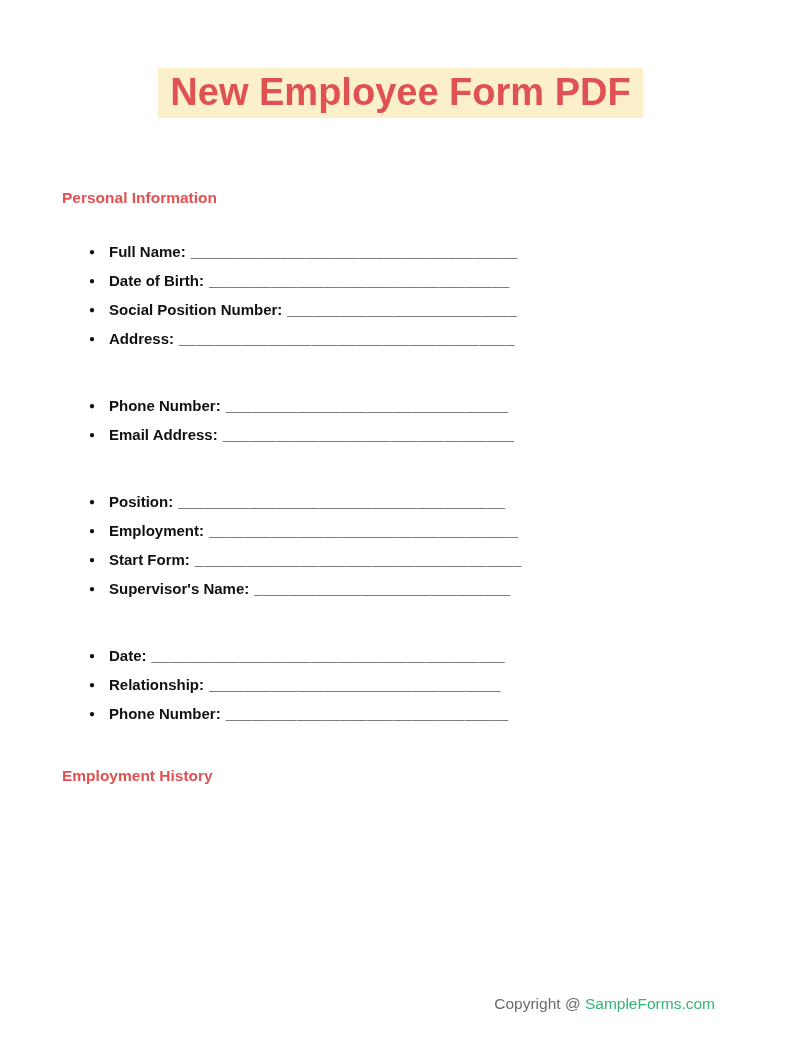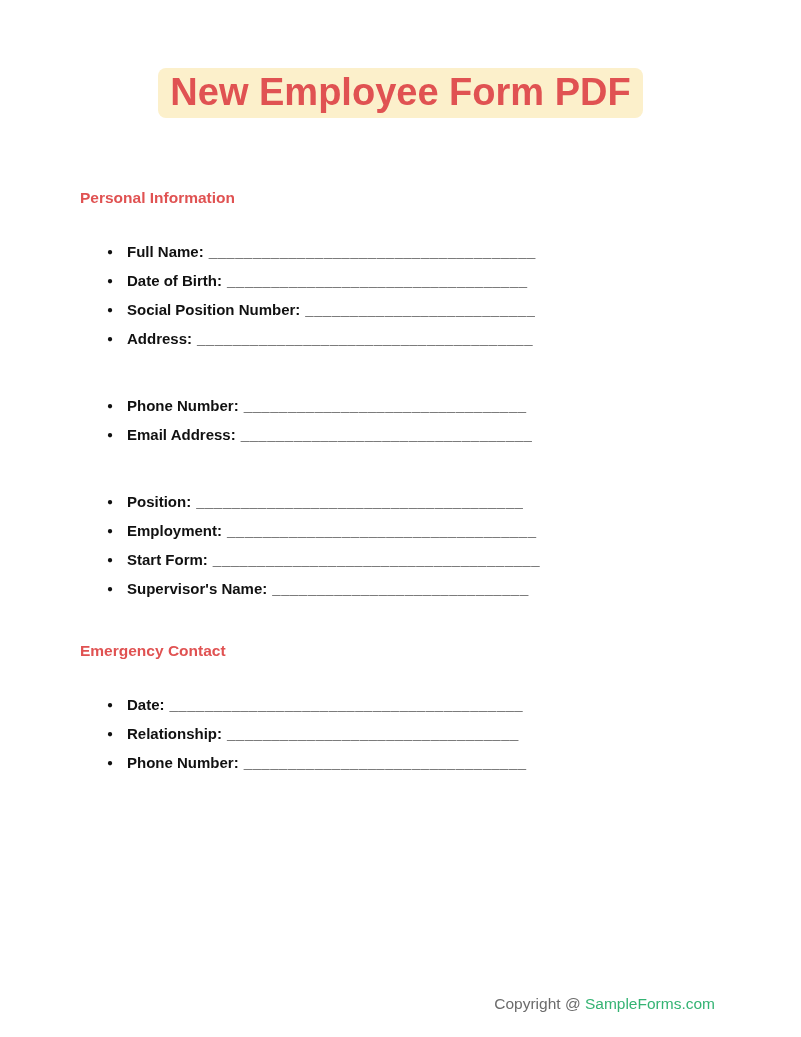--- a/index.html
+++ b/index.html
@@ -20,24 +20,23 @@
     padding-top: 68px;
   }
   .doc-title {
     display: inline-block;
     font-size: 38px;
     font-weight: bold;
     color: #e05252;
     background: #fcf0cb;
     padding: 3px 12px;
     line-height: 1.15;
-    border-radius: 8px;
   }
   .content {
-    margin: 0 80px;
+    margin: 0 62px;
   }
   .section:first-child .section-heading {
     margin-top: 70px;
   }
   .section + .section {
     margin-top: 38px;
   }
   .section-heading {
     font-size: 15.5px;
     font-weight: bold;
@@ -136,34 +135,36 @@
         <li>
           <span class="bullet">●</span><span class="label">Start Form:</span><span class="line">_____________________________________</span>
         </li>
         <li>
           <span class="bullet">●</span><span class="label">Supervisor's Name:</span><span class="line">_____________________________</span>
         </li>
       </ul>
     </div>
 
     <div class="section">
-      <h2 class="section-heading">Emergency Contact</h2>
       <ul class="field-list">
         <li>
           <span class="bullet">●</span><span class="label">Date:</span><span class="line">________________________________________</span>
         </li>
         <li>
           <span class="bullet">●</span><span class="label">Relationship:</span><span class="line">_________________________________</span>
         </li>
         <li>
           <span class="bullet">●</span><span class="label">Phone Number:</span><span class="line">________________________________</span>
         </li>
       </ul>
     </div>
 
+    <div class="section">
+      <h2 class="section-heading">Employment History</h2>
+    </div>
 
   </div>
 
   <div class="footer">
     <span>Copyright @ </span><a class="brand">SampleForms.com</a>
   </div>
 
 </div>
 
 </body></html>

